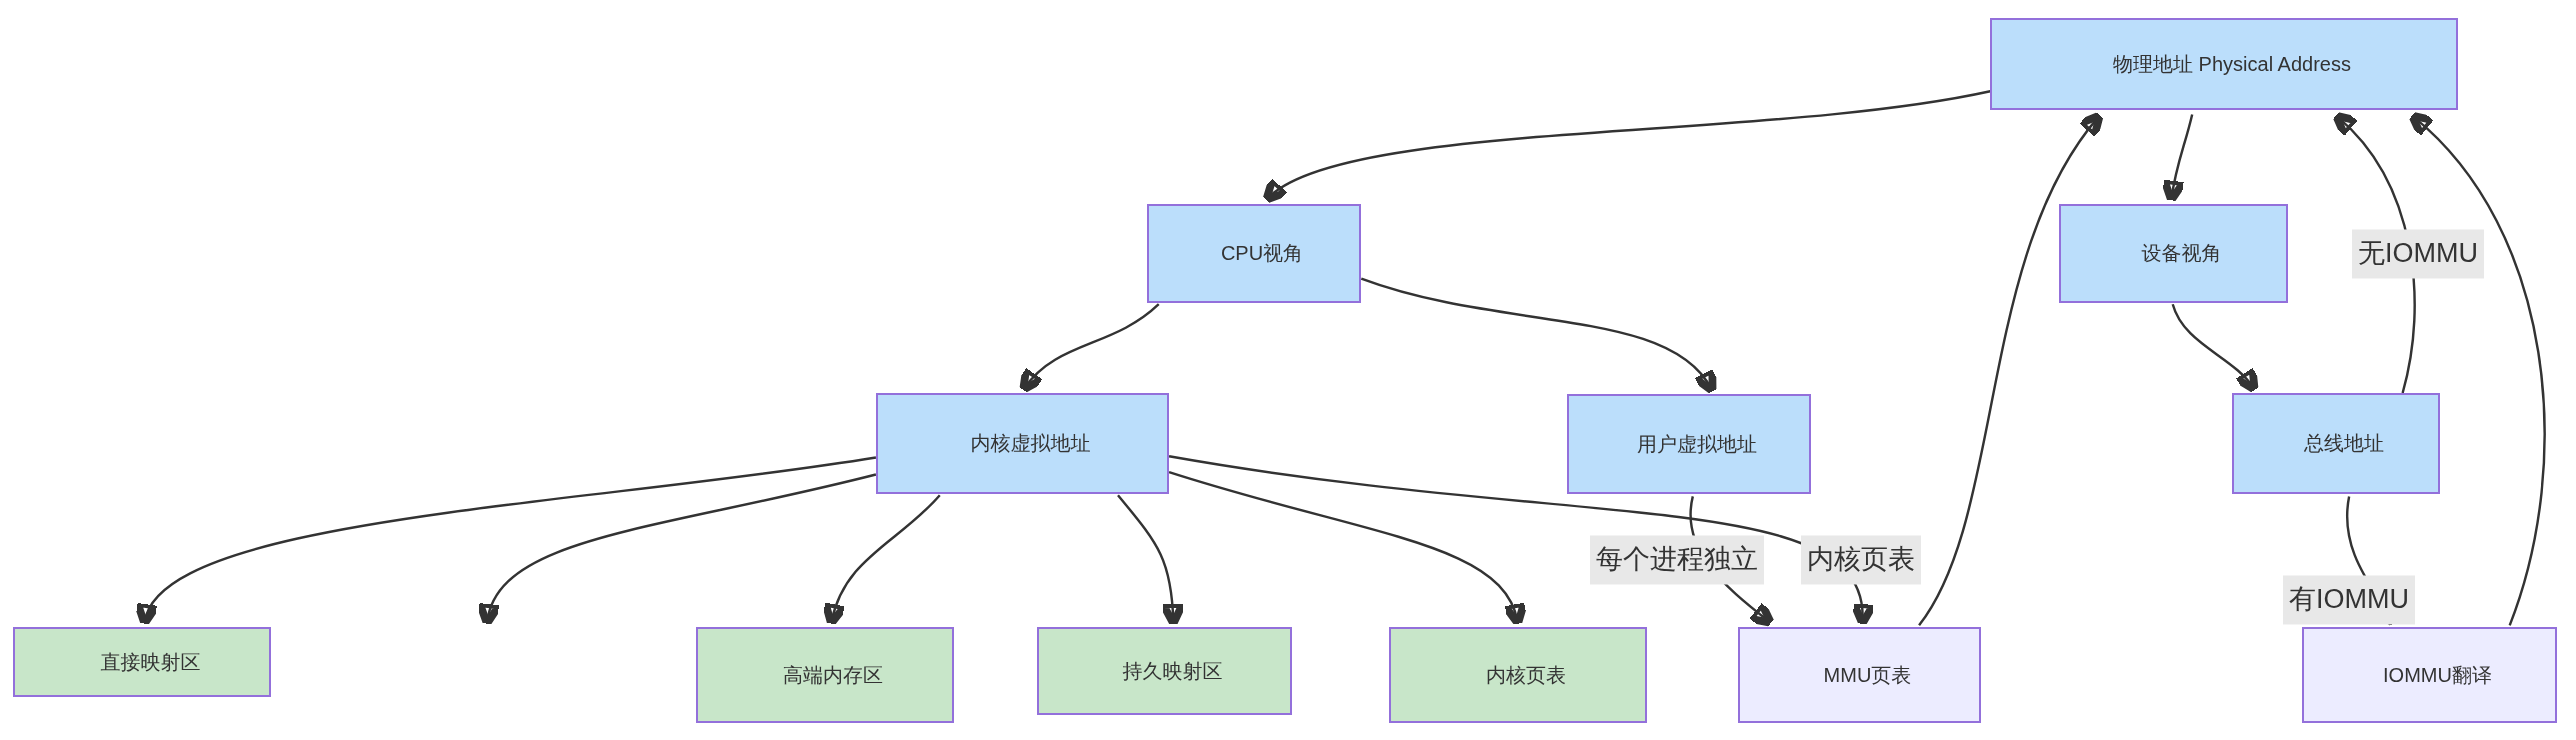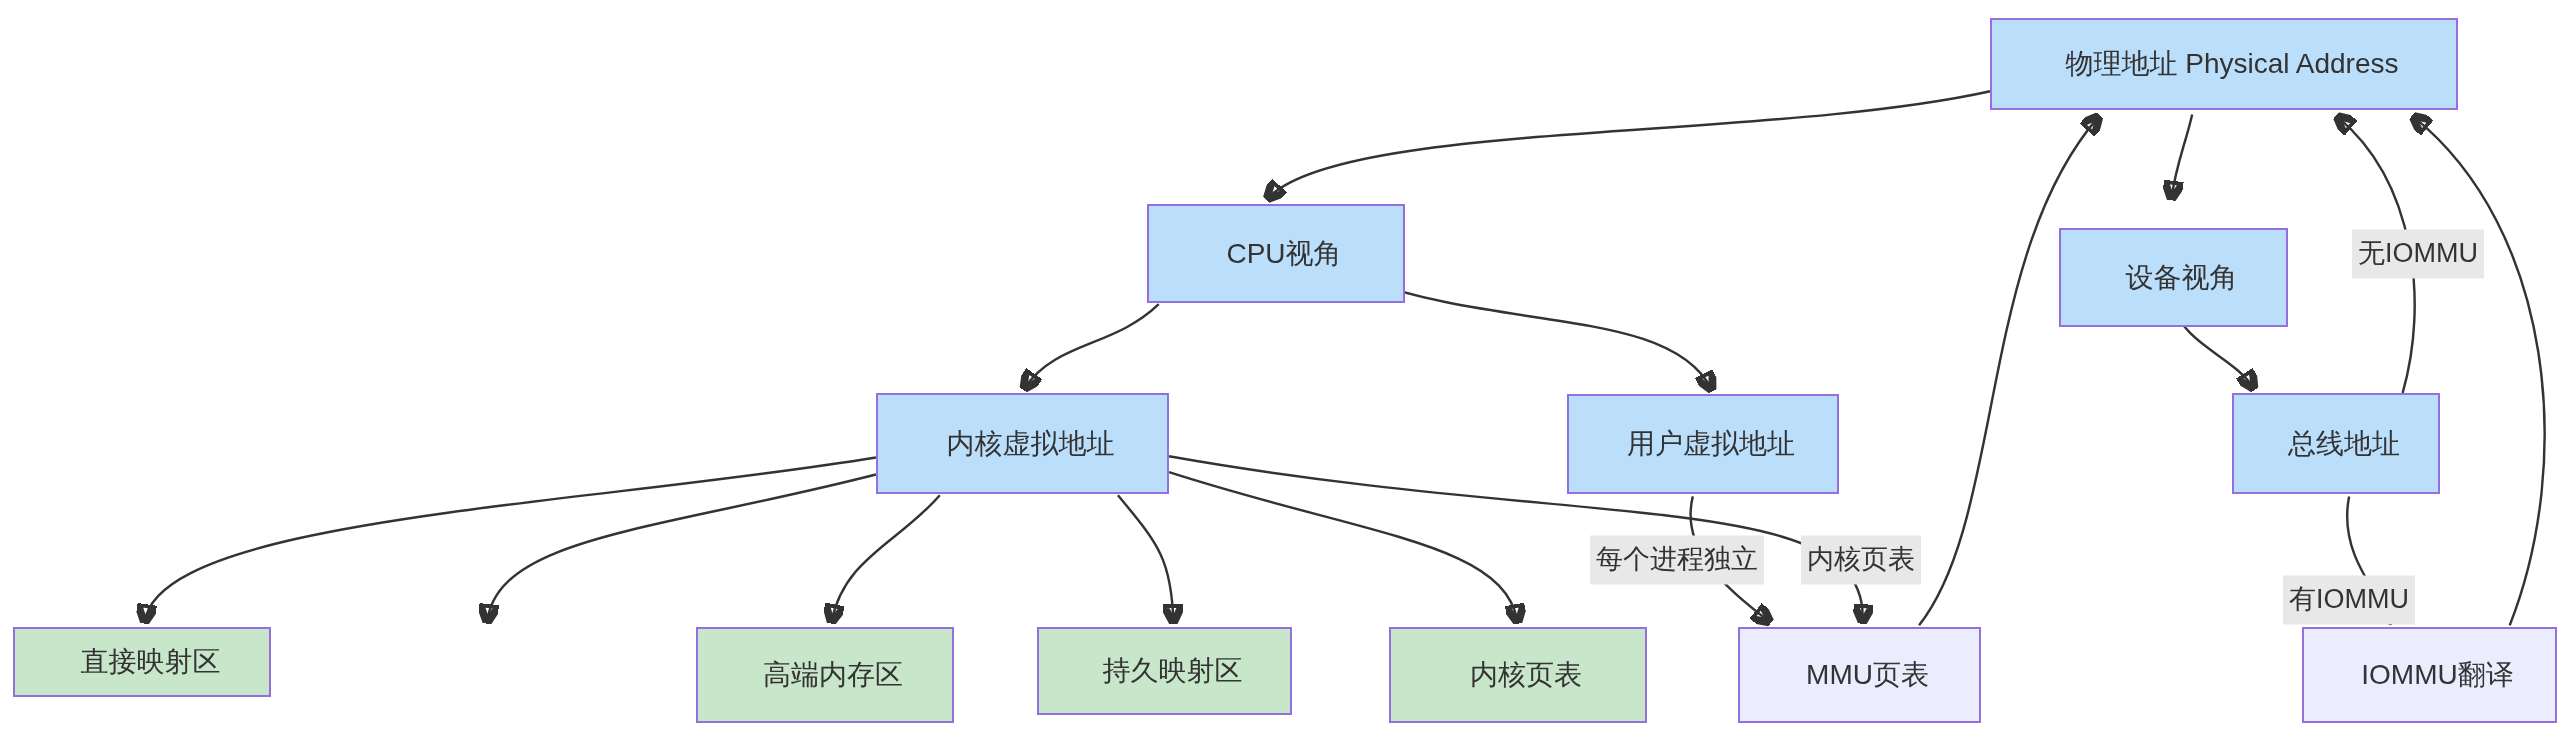--- a/index.html
+++ b/index.html
@@ -26,21 +26,21 @@
     stroke: #333333;
     stroke-width: 4px;
   }
   .node {
     position: absolute;
     box-sizing: border-box;
     border: 2.4px solid #9370db;
     display: flex;
     align-items: center;
     justify-content: center;
-    font-size: 28px;
+    font-size: 20px;
     color: #333333;
     text-align: center;
     white-space: nowrap;
     padding-left: 16px;
   }
   .node.blue  { background: #bbdefb; }
   .node.green { background: #c8e6c9; }
   .node.lav   { background: #ececff; }
   .edge-label {
     position: absolute;
@@ -78,30 +78,30 @@
     <path marker-end="url(#arrow)" d="M 3155 1028 C 3295 850, 3252 420, 3450 192"></path>
     <path marker-end="url(#arrow)" d="M 3572 500 C 3590 566, 3672 586, 3705 638"></path>
     <path marker-end="url(#arrow)" d="M 3950 646 C 3992 498, 3972 300, 3843 192"></path>
     <path marker-end="url(#arrow)" d="M 3862 816 C 3845 902, 3898 962, 3934 1022"></path>
     <path marker-end="url(#arrow)" d="M 4126 1028 C 4232 758, 4198 378, 3968 192"></path>
   </svg>
 
   <div class="node blue" style="left:1990px; top:18px;  width:468px; height:92px;">
     <span>物理地址 Physical Address</span>
   </div>
-  <div class="node blue" style="left:1147px; top:204px; width:258px; height:99px;">
+  <div class="node blue" style="left:1147px; top:204px; width:214px; height:99px;">
     <span>CPU视角</span>
   </div>
-  <div class="node blue" style="left:2059px; top:204px; width:229px; height:99px;margin-top:24px;">
+  <div class="node blue" style="left:2059px; top:204px; width:229px; height:99px;">
     <span>设备视角</span>
   </div>
   <div class="node blue" style="left:876px; top:393px; width:293px; height:101px;">
     <span>内核虚拟地址</span>
   </div>
-  <div class="node blue" style="left:1567px; top:394px; width:272px; height:100px;font-family:Liberation Serif, serif;">
+  <div class="node blue" style="left:1567px; top:394px; width:244px; height:100px;font-family:Liberation Serif, serif;">
     <span>用户虚拟地址</span>
   </div>
   <div class="node blue" style="left:2232px; top:393px; width:208px; height:101px;">
     <span>总线地址</span>
   </div>
 
   <div class="node green" style="left:13.4px;   top:627px; width:258px; height:70px;">
     <span>直接映射区</span>
   </div>
   <div class="node green" style="left:696px; top:627px; width:258px; height:96px;">

